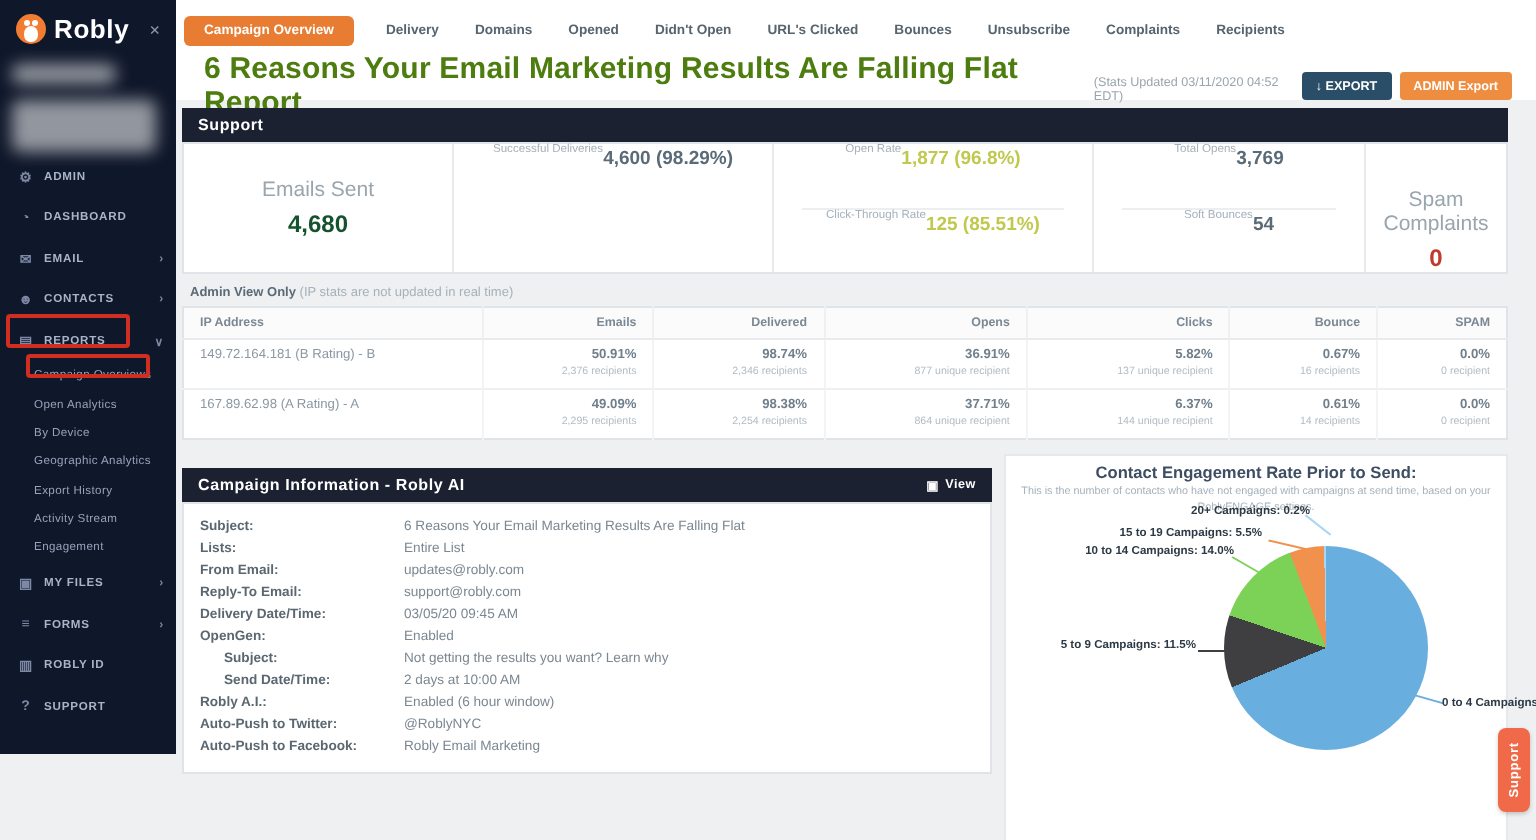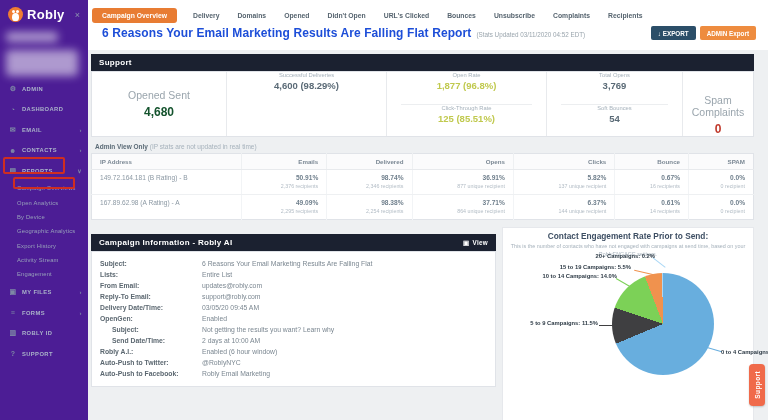--- a/index.html
+++ b/index.html
@@ -1,21 +1,21 @@
 <!DOCTYPE html>
 <html><head>
 <meta charset="utf-8">
 <style>
   * { margin:0; padding:0; box-sizing:border-box; }
   html,body { background:#cfd4d9; }
   body { font-family:"Liberation Sans", sans-serif; }
   .frame { position:relative; width:768px; height:420px; background:#eef0f2; overflow:hidden; }
 
   
-  .sidebar { position:absolute; left:0; top:0; width:88px; height:420px; background:#4c1d95; color:#aab3c9; z-index:5; }
+  .sidebar { position:absolute; left:0; top:0; width:88px; height:377px; background:#0f172a; color:#aab3c9; z-index:5; }
   .logo-row { display:flex; align-items:center; gap:4px; padding:7px 6px 4px 8px; }
   .logo-mark { width:15px; height:15px; border-radius:50%; background:#f07d32; position:relative; flex:0 0 auto; }
   .logo-mark:before { content:""; position:absolute; left:4px; top:6px; width:7px; height:8px; border-radius:50% 50% 45% 45%; background:#fff; }
   .logo-mark:after { content:""; position:absolute; left:4px; top:3px; width:3px; height:3px; border-radius:50%; background:#fff; box-shadow:4px 0 0 #fff; }
   .logo-text { color:#fff; font-size:13px; font-weight:bold; letter-spacing:.3px; }
   .logo-close { margin-left:auto; color:#8d97b0; font-size:9px; cursor:pointer; padding:0 2px; }
   .redacted { position:absolute; left:6px; border-radius:4px; background:rgba(255,255,255,.55); filter:blur(4px); }
   .red-a { top:32px; width:52px; height:10px; }
   .red-b { top:50px; width:72px; height:26px; }
   .nav { position:absolute; top:78px; left:0; right:0; font-size:5.8px; font-weight:bold; letter-spacing:.4px; }
@@ -28,41 +28,41 @@
   .ann-reports { left:3px; top:157px; width:62px; height:17px; }
   .ann-campov { left:13px; top:177px; width:62px; height:12px; }
 
   
   .main { position:absolute; left:88px; top:0; width:680px; height:420px; }
   .topbar { position:absolute; left:0; top:0; width:680px; height:50px; background:#fff; }
   .tabs { display:flex; align-items:center; gap:14px; padding:8px 0 0 4px; }
   .tab { font-size:6.8px; font-weight:bold; color:#56646f; padding:4px 2px; cursor:pointer; white-space:nowrap; }
   .tab.active { background:#e87c33; color:#fff; border-radius:3px; padding:4px 10px; }
   .title-row { display:flex; align-items:center; padding:3px 12px 0 14px; }
-  .page-title { font-size:12px; color:#1d4ed8; font-weight:bold; letter-spacing:.1px; }
+  .page-title { font-size:15px; color:#4d7c0f; font-weight:bold; letter-spacing:.1px; }
   .title-note { font-size:6.3px; color:#9aa5ad; margin-left:5px; margin-top:3px; }
   .title-btns { margin-left:auto; display:flex; gap:4px; }
   .btn { font-size:6.3px; font-weight:bold; color:#fff; border-radius:2px; padding:3.5px 7px; cursor:pointer; white-space:nowrap; }
   .btn-export { background:#2b4e68; }
   .btn-admin-export { background:#ee8c3f; }
 
   
   .content { position:absolute; left:0; top:50px; width:680px; height:370px; padding:4px 14px 0 3px; }
   .sec-head { background:#1b2130; color:#fff; font-size:8px; font-weight:bold; letter-spacing:.3px; padding:4px 8px; display:flex; align-items:center; }
   .card { background:#fff; border:1px solid #e0e3e8; }
 
   
   .summary-body { display:flex; height:66px; }
   .sum-col { border-right:1px solid #e8eaed; display:flex; flex-direction:column; justify-content:center; text-align:center; }
   .sum-col:last-child { border-right:none;justify-content:flex-end; }
   .c1 { width:135px; } .c2 { width:160px; } .c3 { width:160px; } .c4 { width:136px; } .c5 { flex:1; }
   .big-label { font-size:10.5px; color:#9aa5ad; line-height:1.15; }
   .big-value { font-size:12px; margin-top:4px; font-weight:bold; }
   .v-blue { color:#14532d; } .v-red { color:#c0392b; } .v-dark { color:#5a6a76; } .v-green { color:#c0c94e; }
-  .half { flex:1; display:flex; flex-direction:column; }
+  .half { flex:1; display:flex; flex-direction:row; justify-content:center; }
   .half + .half { border-top:1px solid #eceef0; margin:0 14px; }
   .half.pad { margin:0 14px; }
   .sm-label { font-size:5.8px; color:#a5b1bb; }
   .sm-value { font-size:9.5px; margin-top:2px; font-weight:bold; }
 
   
   .admin-note { margin:6px 0 3px 4px; font-size:6.5px; color:#5a6a76; font-weight:bold; }
   .admin-note span { font-weight:normal; color:#a5b1bb; }
   .tbl { width:100%; border-collapse:collapse; background:#fff; border:1px solid #e0e3e8; }
   .tbl th { font-size:6.2px; color:#7b8894; font-weight:bold; text-align:right; padding:4px 8px; background:#fbfbfc; border-bottom:1px solid #e8eaed; border-left:1px solid #eef0f2; }
@@ -203,21 +203,21 @@
           <span class="btn btn-admin-export">ADMIN Export</span>
         </span>
       </div>
     </div>
 
     <div class="content">
 
       <div class="sec-head">Support</div>
       <div class="card summary-body">
         <div class="sum-col c1">
-          <div class="big-label">Opened Sent</div>
+          <div class="big-label">Emails Sent</div>
           <div class="big-value v-blue">4,680</div>
         </div>
         <div class="sum-col c2">
           <div class="half pad">
             <div class="sm-label">Successful Deliveries</div>
             <div class="sm-value v-dark">4,600 (98.29%)</div>
           </div>
         </div>
         <div class="sum-col c3">
           <div class="half pad">

